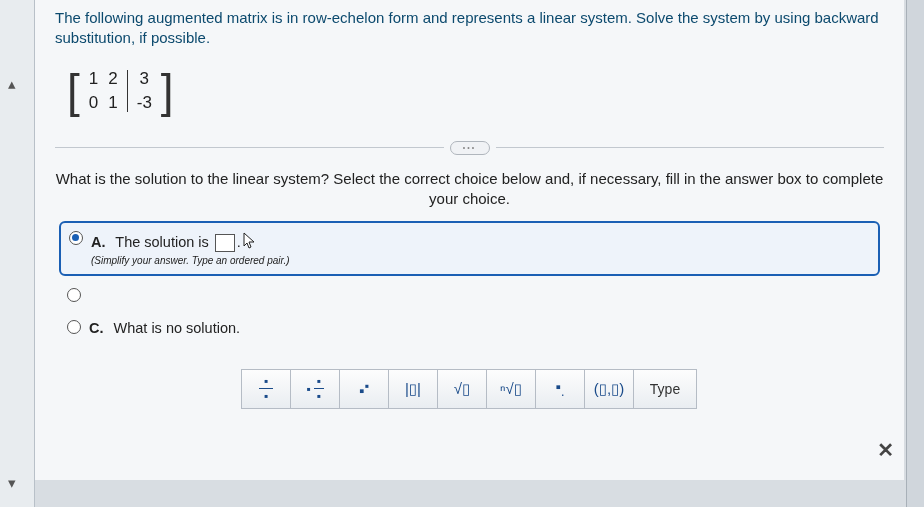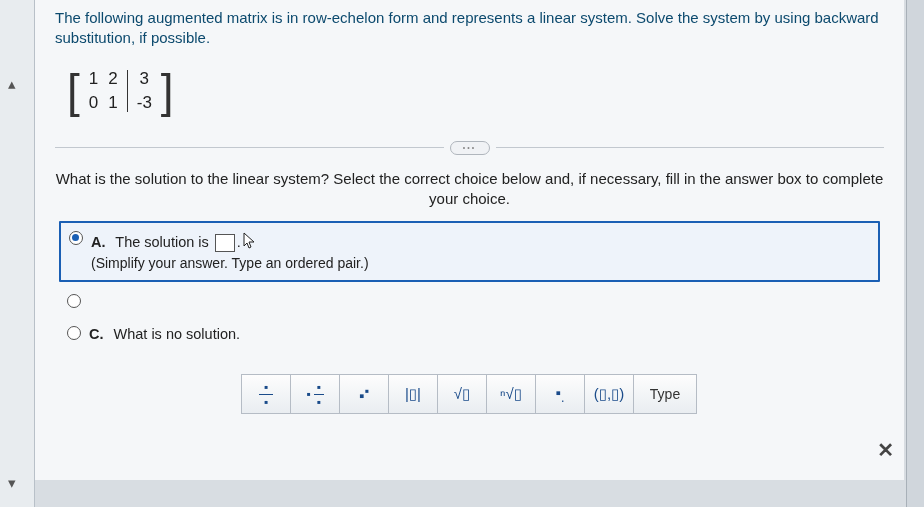--- a/index.html
+++ b/index.html
@@ -112,21 +112,21 @@
   .choice {
     display: flex;
     align-items: flex-start;
     padding: 6px 8px;
     margin-bottom: 4px;
     font-size: 14.5px;
     color: #222;
   }
   .choice.selected {
     border: 2px solid #1a5fb4;
-    border-radius: 1px;
+    border-radius: 6px;
     background: #eef3fa;
   }
   .radio {
     width: 14px;
     height: 14px;
     border: 1.5px solid #555;
     border-radius: 50%;
     margin-right: 8px;
     margin-top: 2px;
     flex-shrink: 0;
@@ -145,21 +145,21 @@
   .choice-body { flex: 1; line-height: 1.4; }
   .answer-box {
     display: inline-block;
     width: 20px;
     height: 18px;
     border: 1px solid #555;
     background: #fff;
     vertical-align: middle;
     margin: 0 2px;
   }
-  .hint { display: block; font-size: 14px; margin-top: 2px; }
+  .hint { display: block; font-size: 10px; margin-top: 2px; font-style: italic; }
   .cursor {
     display: inline-block;
     position: relative;
     top: 3px;
     left: -2px;
   }
   .toolbar {
     display: flex;
     justify-content: center;
     margin-top: 24px;

